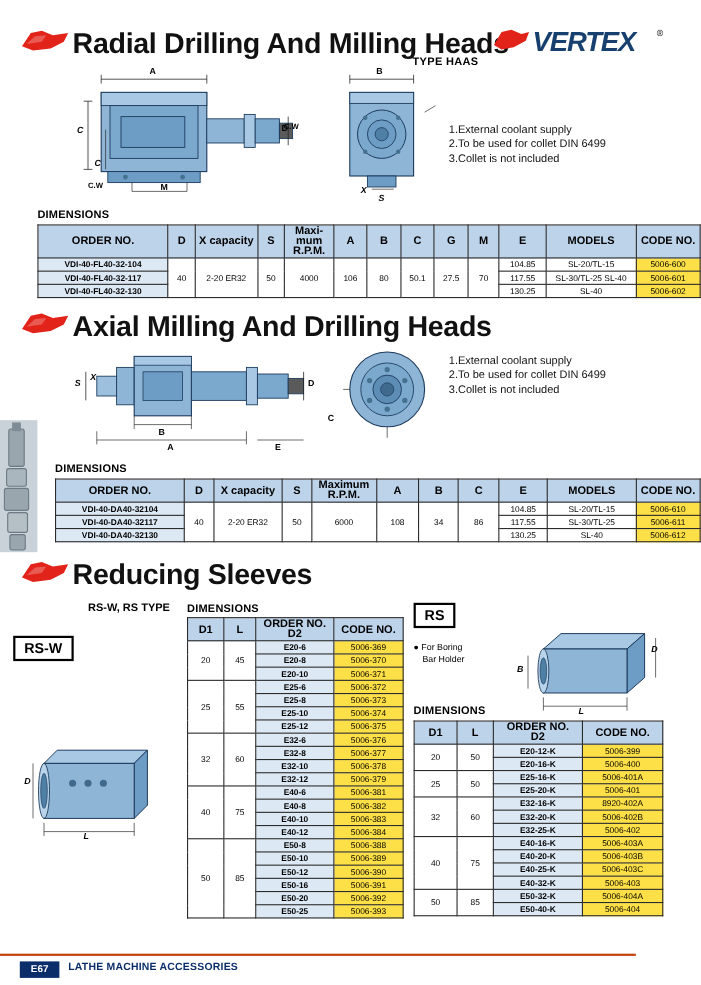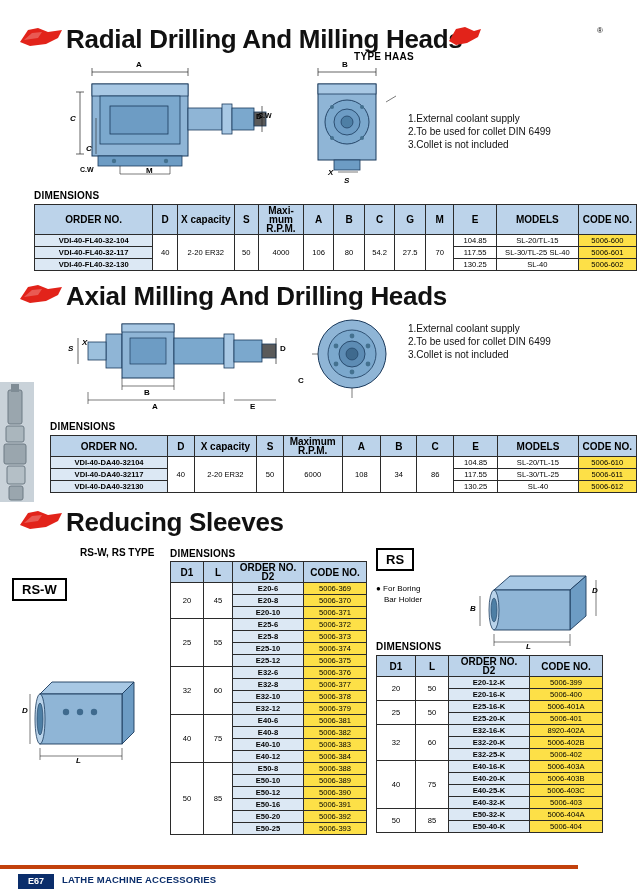--- a/index.html
+++ b/index.html
@@ -51,21 +51,21 @@
   
   .vertex{
     font-size:25px;font-weight:bold;font-style:italic;
     letter-spacing:-1px;color:#17406e;
     font-family:"Liberation Sans", sans-serif;
   }
 
   
   .footer{
     position:absolute;left:0;bottom:0;width:578px;height:26px;
-    border-top:4px solid #c2410c;
+    border-top:2px solid #c2410c;
   }
   .footer .tag{
     position:absolute;left:18px;top:5px;width:36px;height:15px;
     background:#0b2e6b;color:#fff;font-size:9px;font-weight:bold;
     text-align:center;line-height:15px;
   }
   .footer .ftext{
     position:absolute;left:62px;top:5px;font-size:9.5px;font-weight:bold;
     color:#0b2e6b;letter-spacing:.2px;
   }
@@ -89,23 +89,24 @@
       <path d="M6 14 L14 7 L24 6 L20 12 Z" fill="#ffffff" opacity="0.25"></path>
     </svg>
   </div>
   <div class="abs sec-title" style="left:66px;top:24px;">Radial Drilling And Milling Heads</div>
 
   <div class="abs" style="left:448px;top:26px;">
     <svg width="34" height="20" viewBox="0 0 34 20">
       <path d="M1 15 L8 3 L17 1 L26 5 L33 3 L30 11 L19 17 L8 19 Z" fill="#e2231a"></path>
     </svg>
   </div>
+  <div class="abs vertex" style="left:484px;top:24px;">VERTEX</div>
   <div class="abs" style="left:597px;top:26px;font-size:8px;">®</div>
 
-  <div class="abs" style="left:354px;top:51px;font-size:10px;font-weight:bold;letter-spacing:.3px;">TYPE HAAS</div>
+  <div class="abs" style="left:375px;top:51px;font-size:10px;font-weight:bold;letter-spacing:.3px;">TYPE HAAS</div>
 
   <div class="abs" style="left:70px;top:62px;width:200px;height:120px;">
     <svg width="200" height="120" viewBox="0 0 200 120">
 
       <line x1="22" y1="10" x2="118" y2="10" stroke="#222" stroke-width="0.7"></line>
       <line x1="22" y1="6" x2="22" y2="14" stroke="#222" stroke-width="0.7"></line>
       <line x1="118" y1="6" x2="118" y2="14" stroke="#222" stroke-width="0.7"></line>
 
       <rect x="22" y="22" width="96" height="72" fill="#8fb5d6" stroke="#1b3a5c" stroke-width="1"></rect>
       <rect x="22" y="22" width="96" height="12" fill="#a8c8e4" stroke="#1b3a5c" stroke-width="0.8"></rect>
@@ -193,21 +194,21 @@
       </thead>
       <tbody>
         <tr>
           <td class="ord">VDI-40-FL40-32-104</td>
           <td rowspan="3">40</td>
           <td rowspan="3">2-20 ER32</td>
           <td rowspan="3">50</td>
           <td rowspan="3">4000</td>
           <td rowspan="3">106</td>
           <td rowspan="3">80</td>
-          <td rowspan="3">54.2</td>
+          <td rowspan="3">50.1</td>
           <td rowspan="3">27.5</td>
           <td rowspan="3">70</td>
           <td>104.85</td>
           <td>SL-20/TL-15</td>
           <td class="code">5006-600</td>
         </tr>
         <tr>
           <td class="ord">VDI-40-FL40-32-117</td>
           <td>117.55</td>
           <td>SL-30/TL-25 SL-40</td>

